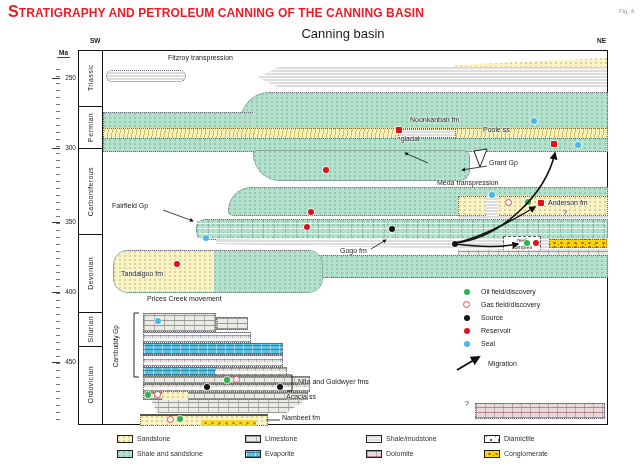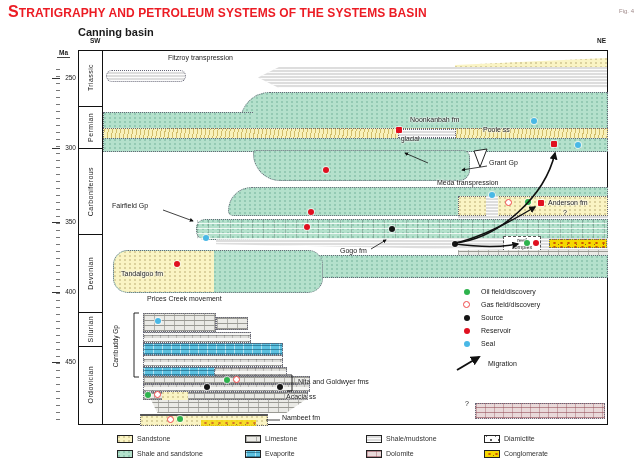--- a/index.html
+++ b/index.html
@@ -5,22 +5,22 @@
   html,body{margin:0;padding:0;background:#fff;}
   #stage{position:relative;width:640px;height:467px;background:#fff;overflow:hidden;
          font-family:"Liberation Sans",sans-serif;color:#1a1a1a;}
   .abs{position:absolute;}
   .lbl{position:absolute;font-size:7px;line-height:8px;white-space:nowrap;color:#222;
        text-shadow:0 0 2px #fff,0 0 2px #fff,0 0 3px #fff;}
   h1#main-title{position:absolute;left:8px;top:3px;margin:0;font-size:12px;letter-spacing:.1px;
        font-weight:700;color:#ec1c24;}
   h1#main-title::first-letter{font-size:16px;}
   #fig-ref{position:absolute;right:6px;top:8px;font-size:6px;color:#a08a8a;}
-  #chart-title{position:absolute;left:78px;top:26px;width:530px;
-       font-size:11px;font-weight:700;}
+  #chart-title{position:absolute;left:78px;top:26px;width:530px;text-align:center;
+       font-size:13px;font-weight:400;}
   .corner{position:absolute;font-size:6.5px;font-weight:700;}
   
   #frame{position:absolute;left:78px;top:50px;width:530px;height:375px;border:1.5px solid #111;box-sizing:border-box;}
   #period-col{position:absolute;left:78px;top:50px;width:25px;height:375px;border-right:1px solid #111;box-sizing:border-box;}
   .pcell{position:absolute;left:0;width:24px;border-bottom:1px solid #111;box-sizing:border-box;
          display:flex;align-items:center;justify-content:center;}
   .pcell span{writing-mode:vertical-rl;transform:rotate(180deg);font-size:7px;letter-spacing:.4px;}
   
   .age-lbl{position:absolute;font-size:6.5px;width:16px;text-align:right;}
   .tickmaj{position:absolute;width:8px;height:1px;background:#333;}
@@ -54,21 +54,21 @@
   .pleg-lbl{position:absolute;font-size:7px;white-space:nowrap;}
   .lleg-sw{position:absolute;width:16px;height:8px;border:1px solid #222;box-sizing:border-box;}
   .lleg-lbl{position:absolute;font-size:7px;white-space:nowrap;color:#333;}
   svg#overlay{position:absolute;left:0;top:0;pointer-events:none;}
 </style>
 </head>
 <body>
 
 <div id="stage">
 
-  <h1 id="main-title">STRATIGRAPHY AND PETROLEUM SYSTEMS OF THE SYSTEMS BASIN</h1>
+  <h1 id="main-title">STRATIGRAPHY AND PETROLEUM CANNING OF THE CANNING BASIN</h1>
   <div id="fig-ref">Fig. 4</div>
   <div id="chart-title">Canning basin</div>
   <div class="corner" style="left:90px;top:37px;">SW</div>
   <div class="corner" style="left:597px;top:37px;">NE</div>
 
   <div id="ma-lbl">Ma</div>
   <div id="tickminor"></div>
   <div class="tickmaj" style="left:52px;top:78px;"></div>
   <div class="tickmaj" style="left:52px;top:148px;"></div>
   <div class="tickmaj" style="left:52px;top:222px;"></div>

